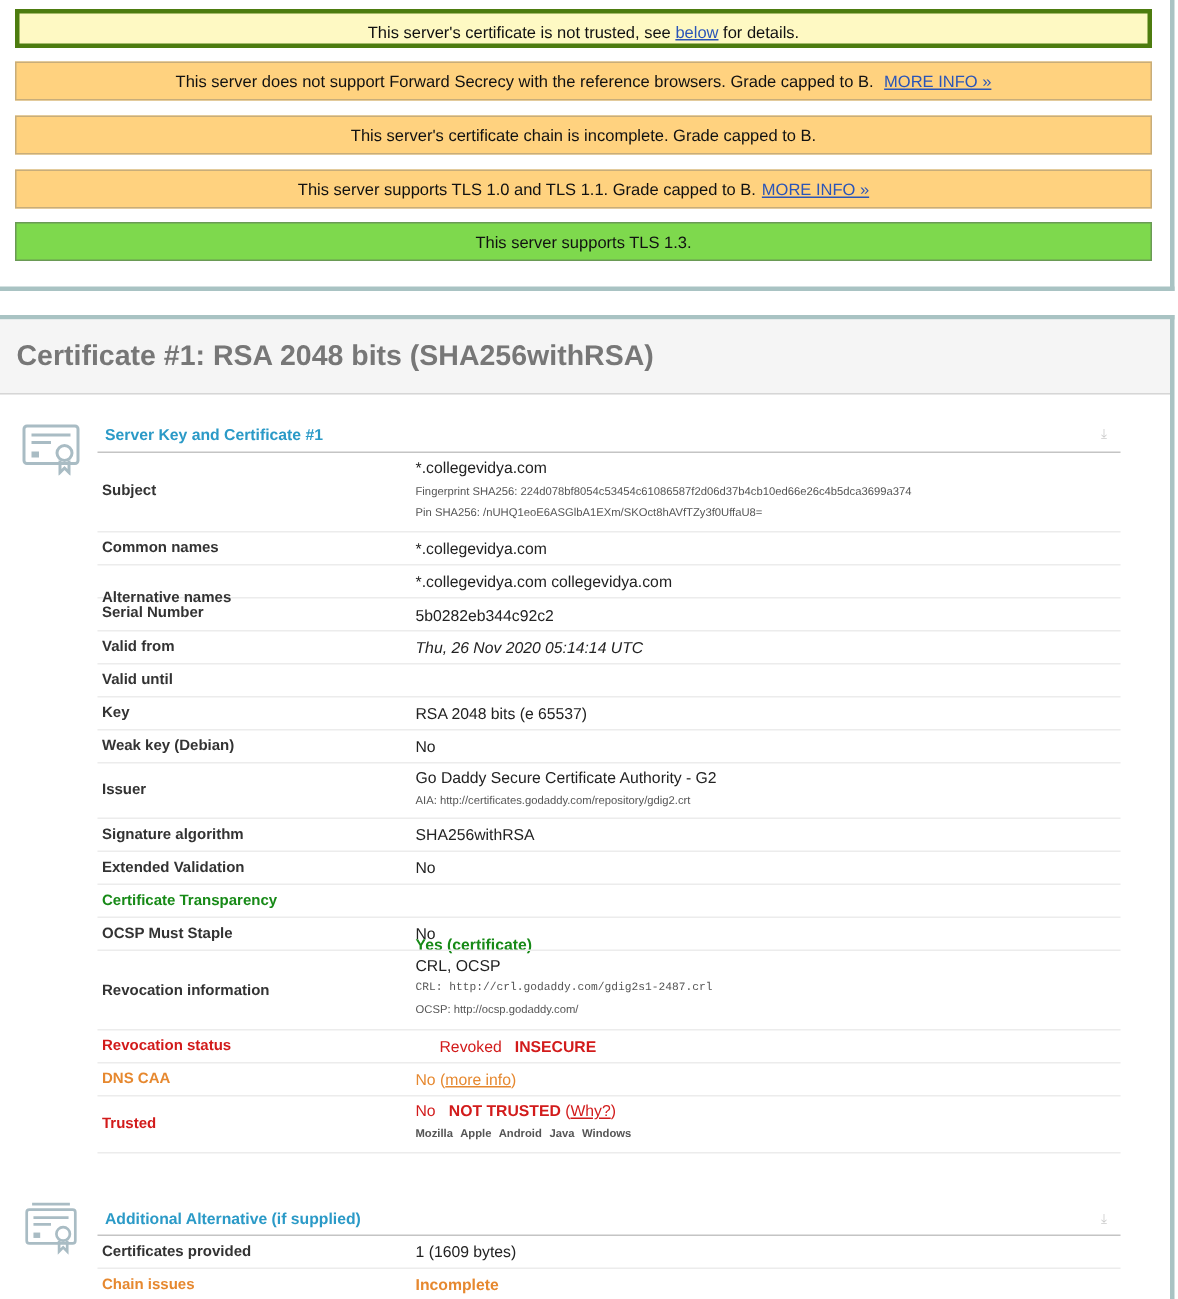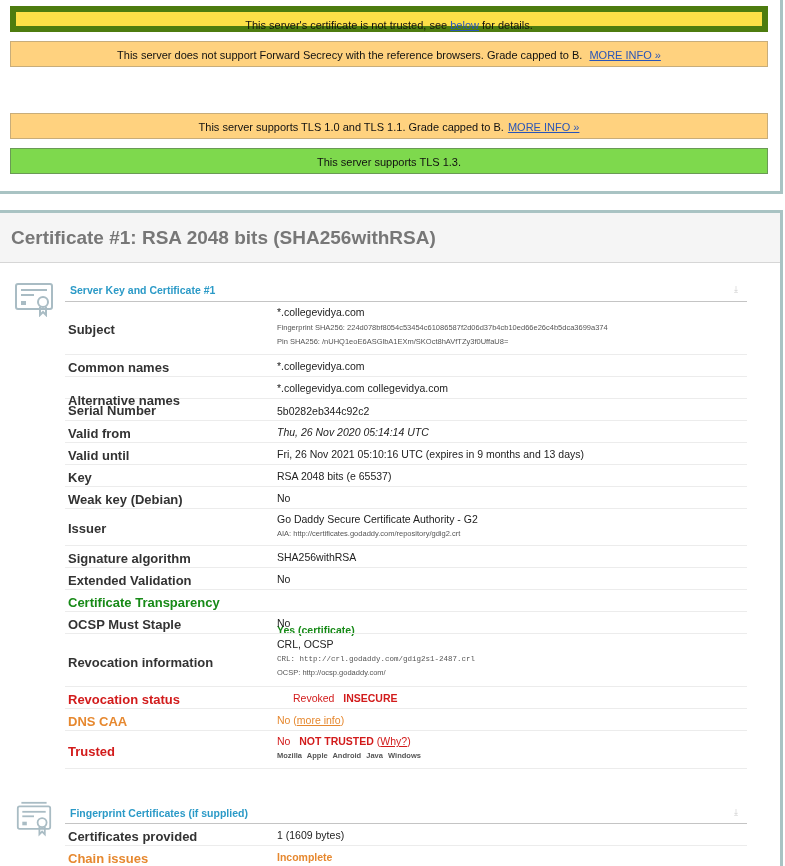--- a/index.html
+++ b/index.html
@@ -9,21 +9,21 @@
   .top-panel {
     position: absolute; left: -2px; top: -4px; width: 785px; height: 198px;
     background: #fff; border-right: 3px solid #a9c3c3; border-bottom: 3px solid #a9c3c3;
   }
   .warn-box {
     position: absolute; left: 12px; width: 758px; height: 26px;
     text-align: center; line-height: 26px; font-size: 11px; color: #111;
   }
   .warn-box a { color: #2a55b8; text-decoration: underline; margin-left: 4px; }
   .warn-box a.inline { margin-left: 0; }
-  .pink { background: #fde047; border: 6px solid #4d7c0f; }
+  .pink { background: #fef9c3; border: 3px solid #4d7c0f; }
   .orange { background: #ffd27f; border: 1px solid #c8ad7a; }
   .green { background: #7ed94d; border: 1px solid #6a9a55; }
 
   .cert-panel {
     position: absolute; left: -2px; top: 210px; width: 785px; height: 660px;
     background: #fff; border-top: 3px solid #a9c3c3; border-right: 3px solid #a9c3c3;
   }
   .cert-header {
     height: 50px; background: #f5f5f5; border-bottom: 1px solid #d6d6d6;
     padding-left: 13px; line-height: 50px;
@@ -34,40 +34,43 @@
   .sec-icon { position: absolute; left: 16px; width: 40px; height: 36px; }
   .sec-title {
     position: absolute; left: 72px; height: 22px; line-height: 22px;
     font-size: 10.5px; font-weight: bold; color: #2b9ac7;
   }
   .sec-title-line { position: absolute; left: 67px; width: 682px; height: 1px; background: #c4c4c4; }
   .download-icon { position: absolute; left: 736px; width: 10px; height: 10px; color: #ccc; font-size: 9px; }
 
   .row { position: absolute; left: 67px; width: 682px; border-bottom: 1px solid #ececec; }
   .row .label {
-    position: absolute; left: 3px; font-size: 13px; font-weight: bold; color: #333;
+    position: absolute; left: 3px; font-size: 10px; font-weight: bold; color: #333;
   }
   .row .value { position: absolute; left: 212px; font-size: 10.5px; color: #222; }
   .row .sub { display: block; font-size: 7.5px; color: #555; margin-top: 5px; }
   .red { color: #d21b1b !important; }
   .orng { color: #e6882f !important; }
   .grn { color: #178a17 !important; }
   .bold { font-weight: bold; }
   .uline { text-decoration: underline; }
   .browsers { font-size: 8px; font-weight: bold; color: #d21b1b; word-spacing: 3px; }
 </style>
 </head>
 <body>
 
 <div class="top-panel">
   <div class="warn-box pink" style="top:10px;">
     <span>This server's certificate is not trusted, see </span><a class="inline" href="#">below</a><span> for details.</span>
   </div>
   <div class="warn-box orange" style="top:45px;">
     <span>This server does not support Forward Secrecy with the reference browsers. Grade capped to B.</span> <a href="#">MORE INFO »</a>
+  </div>
+  <div class="warn-box orange" style="top:81px;">
+    <span>This server's certificate chain is incomplete. Grade capped to B.</span>
   </div>
   <div class="warn-box orange" style="top:117px;">
     <span>This server supports TLS 1.0 and TLS 1.1. Grade capped to B.</span><a href="#">MORE INFO »</a>
   </div>
   <div class="warn-box green" style="top:152px;">
     <span>This server supports TLS 1.3.</span>
   </div>
 </div>
 
 <div class="cert-panel">
@@ -106,21 +109,20 @@
     <div class="row" style="top:135px;height:22px;">
       <span class="label" style="top:4px;">Serial Number</span>
       <span class="value" style="top:6px;">5b0282eb344c92c2</span>
     </div>
     <div class="row" style="top:157px;height:22px;">
       <span class="label" style="top:5px;">Valid from</span>
       <span class="value" style="top:5px;font-style:italic;">Thu, 26 Nov 2020 05:14:14 UTC</span>
     </div>
     <div class="row" style="top:179px;height:22px;">
       <span class="label" style="top:5px;">Valid until</span>
-      <span class="value" style="top:5px;">Fri, 26 Nov 2021 05:10:16 UTC (expires in 9 months and 13 days)</span>
     </div>
     <div class="row" style="top:201px;height:22px;">
       <span class="label" style="top:5px;">Key</span>
       <span class="value" style="top:5px;">RSA 2048 bits (e 65537)</span>
     </div>
     <div class="row" style="top:223px;height:22px;">
       <span class="label" style="top:5px;">Weak key (Debian)</span>
       <span class="value" style="top:5px;">No</span>
     </div>
     <div class="row" style="top:245px;height:37px;">
@@ -178,21 +180,21 @@
   <div class="section" style="top:580px;">
     <svg class="sec-icon" style="top:8px;" viewBox="0 0 40 40">
       <line x1="6" y1="2" x2="34" y2="2" stroke="#a9bcc4" stroke-width="2"></line>
       <rect x="2" y="6" width="36" height="25" rx="2" fill="none" stroke="#a9bcc4" stroke-width="2"></rect>
       <line x1="7" y1="12" x2="33" y2="12" stroke="#a9bcc4" stroke-width="2"></line>
       <line x1="7" y1="17" x2="20" y2="17" stroke="#a9bcc4" stroke-width="2"></line>
       <rect x="7" y="23" width="5" height="4" fill="#a9bcc4"></rect>
       <circle cx="29" cy="24" r="5" fill="#fff" stroke="#a9bcc4" stroke-width="2"></circle>
       <path d="M26 29 L26 37 L29 34 L32 37 L32 29" fill="none" stroke="#a9bcc4" stroke-width="2"></path>
     </svg>
-    <div class="sec-title" style="top:9px;">Fingerprint Certificates (if supplied)</div>
+    <div class="sec-title" style="top:9px;">Additional Alternative (if supplied)</div>
     <div class="download-icon" style="top:14px;">⤓</div>
     <div class="sec-title-line" style="top:30px;"></div>
     <div class="row" style="top:31px;height:22px;">
       <span class="label" style="top:5px;">Certificates provided</span>
       <span class="value" style="top:5px;">1 (1609 bytes)</span>
     </div>
     <div class="row" style="top:53px;height:22px;border-bottom:none;">
       <span class="label orng" style="top:5px;">Chain issues</span>
       <span class="value orng bold" style="top:5px;">Incomplete</span>
     </div>

